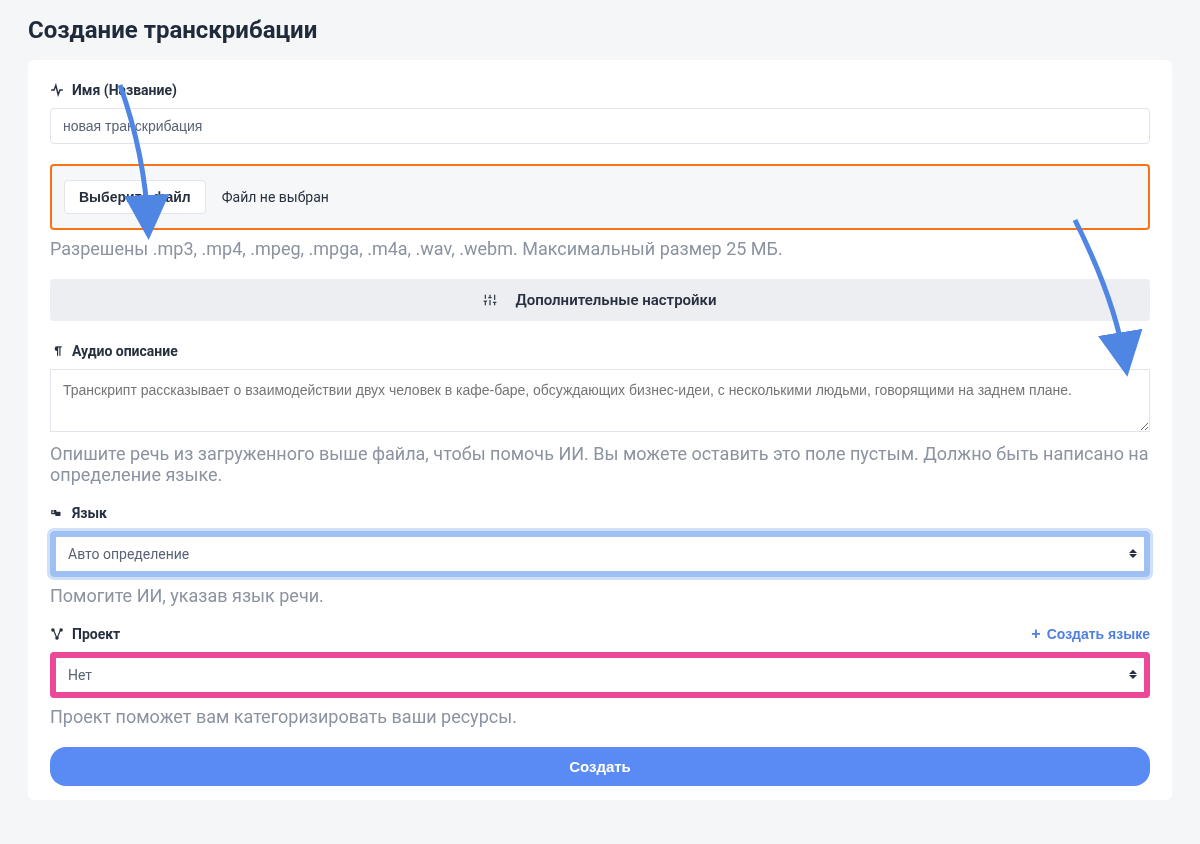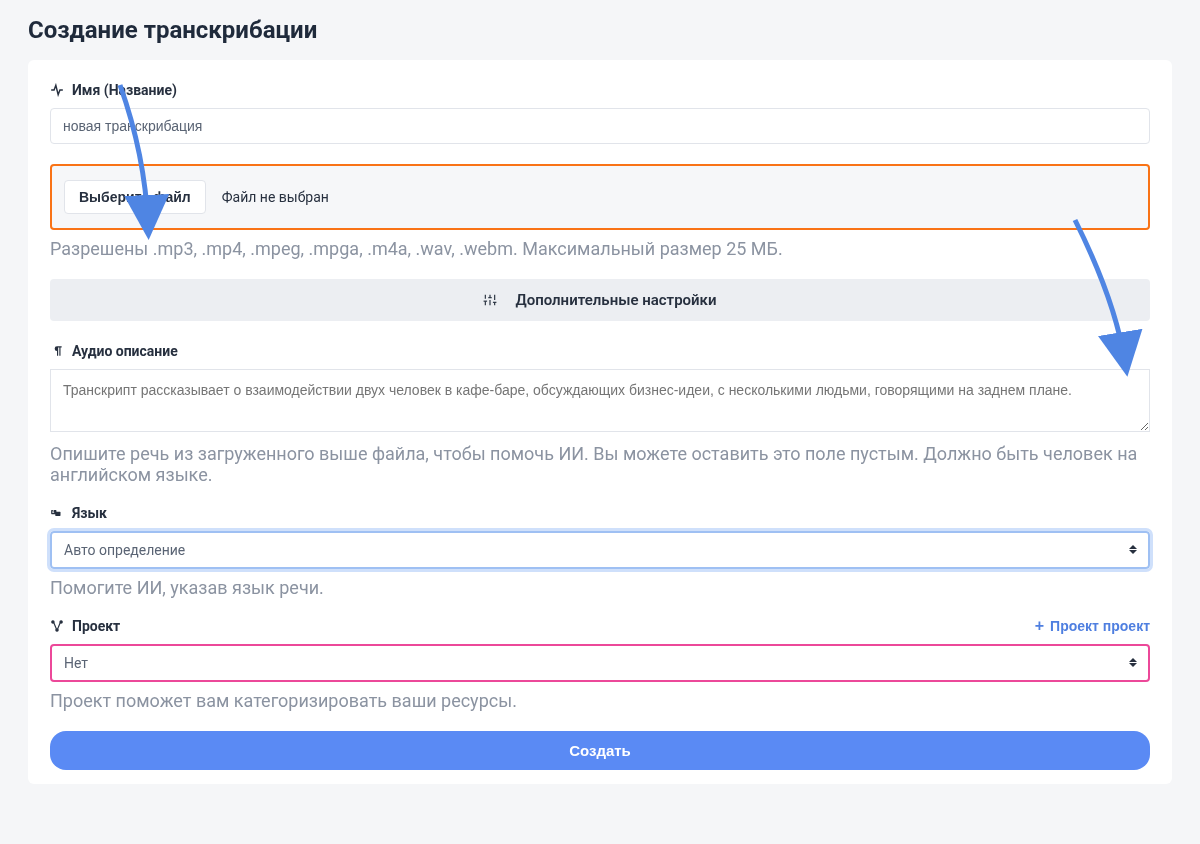--- a/index.html
+++ b/index.html
@@ -102,21 +102,21 @@
       resize: vertical;
       min-height: 56px;
       font-family: Liberation Sans, sans-serif;
     }
     .select-wrap {
       position: relative;
       width: 100%;
     }
     .select-input {
       width: 100%;
-      border: 2px solid #ec4899;
+      border: 6px solid #ec4899;
       border-radius: 4px;
       padding: 9px 32px 9px 12px;
       font-size: 14px;
       color: #5a6474;
       background: #fff;
       appearance: none;
       cursor: pointer;
     }
     .select-input.focused {
       outline: 3px solid #cfe0fb;
@@ -223,21 +223,21 @@
     <div class="field-block">
       <div class="field-label-row">
         <span class="icon">
           <svg viewBox="0 0 24 24" fill="#27303f">
               <path d="M10 4h10v2h-2v14h-2V6h-2v14h-2V12a4 4 0 0 1 0-8z"></path>
             </svg>
         </span>
         <span>Аудио описание</span>
       </div>
       <textarea class="textarea" rows="2" placeholder="Транскрипт рассказывает о взаимодействии двух человек в кафе-баре, обсуждающих бизнес-идеи, с несколькими людьми, говорящими на заднем плане." style=""></textarea>
-      <div class="field-hint">Опишите речь из загруженного выше файла, чтобы помочь ИИ. Вы можете оставить это поле пустым. Должно быть человек на английском языке.</div>
+      <div class="field-hint">Опишите речь из загруженного выше файла, чтобы помочь ИИ. Вы можете оставить это поле пустым. Должно быть написано на определение языке.</div>
     </div>
 
     <div class="field-block">
       <div class="field-label-row">
         <span class="icon">
           <svg viewBox="0 0 24 24" fill="#27303f">
               <rect x="2" y="7" width="9" height="7" rx="1"></rect>
               <rect x="9" y="10" width="9" height="7" rx="1" fill="#27303f"></rect>
               <text x="4" y="12.5" font-size="5" fill="#fff" font-weight="700">A</text>
             </svg>
@@ -263,21 +263,21 @@
                 <circle cx="19" cy="5" r="2" fill="#27303f"></circle>
                 <circle cx="12" cy="19" r="2" fill="#27303f"></circle>
                 <line x1="6.5" y1="6.5" x2="11" y2="17"></line>
                 <line x1="17.5" y1="6.5" x2="13" y2="17"></line>
               </svg>
           </span>
           <span>Проект</span>
         </div>
         <button class="link-btn">
           <span class="plus">+</span>
-          <span>Проект проект</span>
+          <span>Создать языке</span>
         </button>
       </div>
       <div class="select-wrap">
         <div class="select-input">Нет</div>
         <span class="select-caret">
             <span class="tri up"></span>
             <span class="tri down"></span>
           </span>
       </div>
       <div class="field-hint">Проект поможет вам категоризировать ваши ресурсы.</div>

